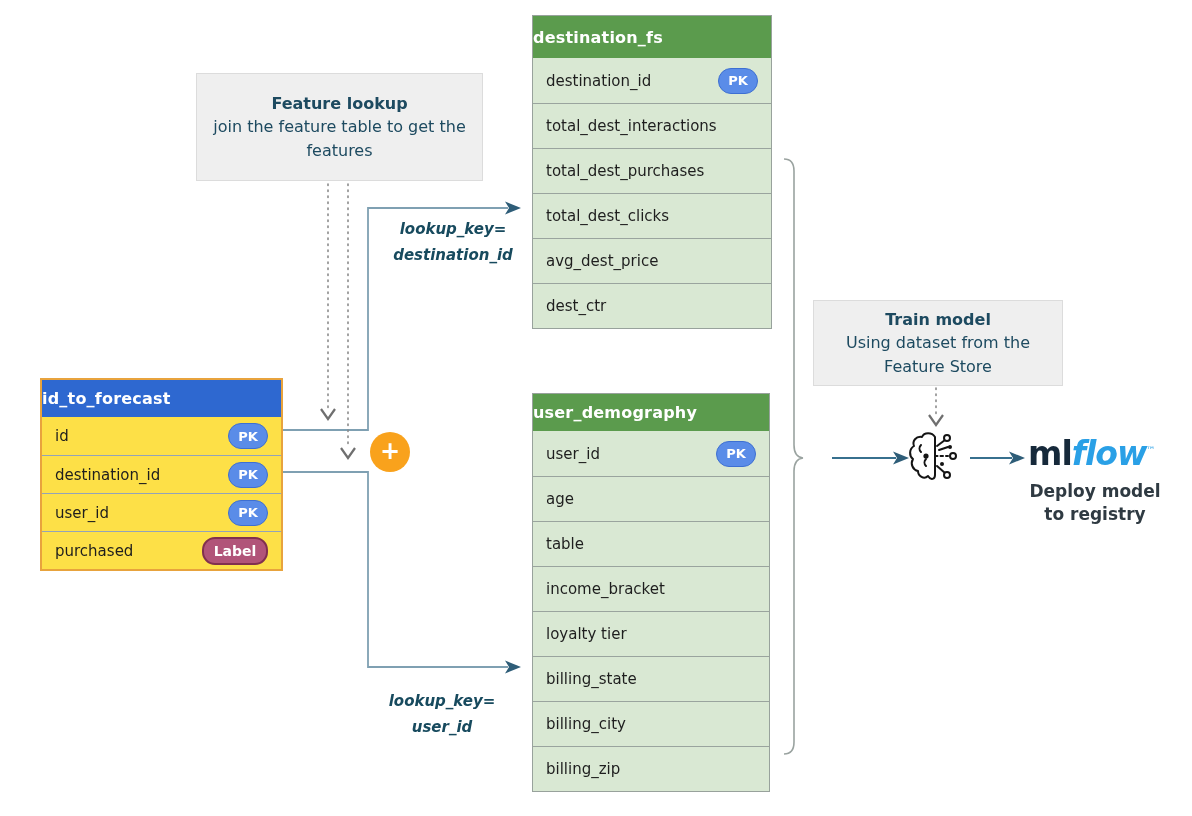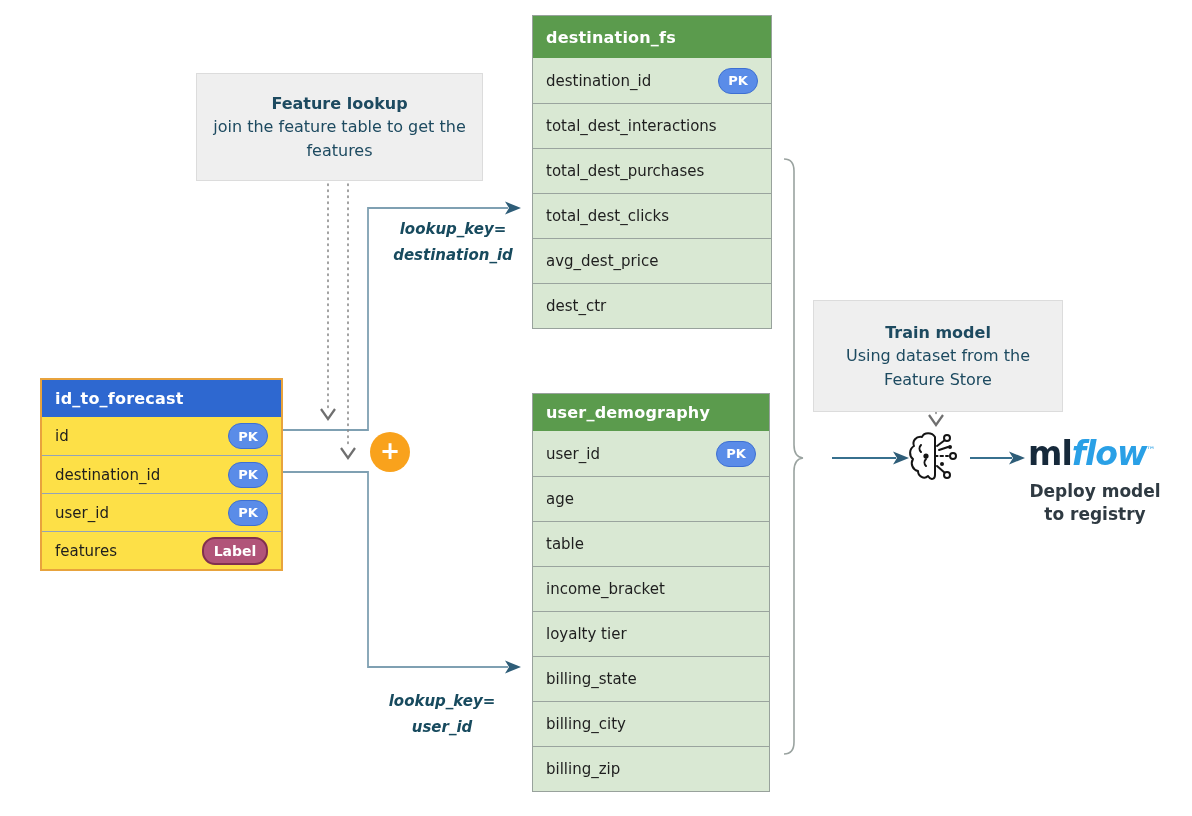--- a/index.html
+++ b/index.html
@@ -3,21 +3,21 @@
 <meta charset="utf-8">
 <style>
   * { box-sizing: border-box; margin: 0; padding: 0; }
   body { background: #ffffff; font-family: "DejaVu Sans", "Liberation Sans", sans-serif; }
   .canvas { position: relative; width: 1192px; height: 816px; background: #ffffff; overflow: hidden; }
 
   svg.overlay { position: absolute; left: 0; top: 0; z-index: 1; }
 
   
   .tbl { position: absolute; z-index: 2; border: 1.5px solid #98a29c; background: #ffffff; }
-  .tbl-header { display: flex; align-items: center; padding: 0 13px; color: #ffffff;
+  .tbl-header { display: flex; align-items: center; padding: 0 0; color: #ffffff;
                 font-weight: bold; font-size: 16px; letter-spacing: 0.2px; }
   .tbl-row { display: flex; align-items: center; padding: 0 13px; font-size: 15px; color: #1e1e1e;
              border-top: 1.5px solid #9aa49e; background: #d9e8d3; }
   .tbl-row .row-label { flex: 1 1 auto; }
 
   .tbl-green .tbl-header { background: #5b9b4d; height: 42px; }
   .tbl-green .tbl-row { height: 45px; }
 
   .tbl-dest { left: 532px; top: 15px; width: 240px; }
   .tbl-user { left: 532px; top: 393px; width: 238px; }
@@ -32,21 +32,21 @@
   .badge-pk { background: #5a8ce8; border: 1.5px solid #3d6fd2; width: 40px; height: 26px; font-size: 13px; }
   .badge-label { background: #b15479; border: 2px solid #81304f; width: 66px; height: 28px; font-size: 14px; }
 
   
   .note { position: absolute; z-index: 2; background: #efefef; border: 1px solid #dcdcdc;
           color: #1d4a60; text-align: center; display: flex; flex-direction: column;
           justify-content: center; padding: 8px 10px; line-height: 1.45; }
   .note .note-title { font-weight: bold; font-size: 16px; }
   .note .note-body { font-size: 16px; }
   .note-lookup { left: 196px; top: 73px; width: 287px; height: 108px; }
-  .note-train  { left: 813px; top: 300px; width: 250px; height: 112px; }
+  .note-train  { left: 813px; top: 300px; width: 250px; height: 86px; }
 
   
   .lookup-label { position: absolute; z-index: 2; width: 140px; text-align: center;
                   font-size: 15px; font-weight: bold; font-style: italic; color: #174a5e;
                   line-height: 26px; }
   .lookup-dest { left: 383px; top: 216px; }
   .lookup-user { left: 372px; top: 688px; }
 
   
   .plus-node { position: absolute; z-index: 3; left: 370px; top: 432px; width: 40px; height: 40px;
@@ -167,21 +167,21 @@
     </div>
     <div class="tbl-row">
       <span class="row-label">destination_id</span>
       <span class="badge badge-pk">PK</span>
     </div>
     <div class="tbl-row">
       <span class="row-label">user_id</span>
       <span class="badge badge-pk">PK</span>
     </div>
     <div class="tbl-row">
-      <span class="row-label">features</span>
+      <span class="row-label">purchased</span>
       <span class="badge badge-label">Label</span>
     </div>
   </div>
 
   <div class="lookup-label lookup-dest">
     <div>lookup_key=</div>
     <div>destination_id</div>
   </div>
   <div class="lookup-label lookup-user">
     <div>lookup_key=</div>

